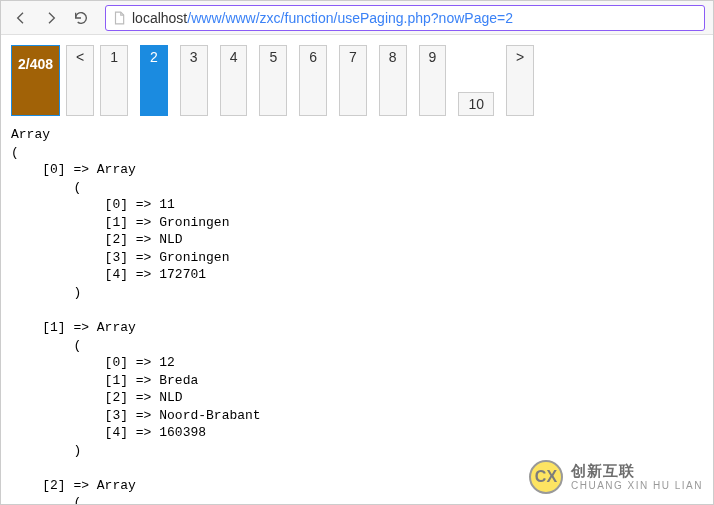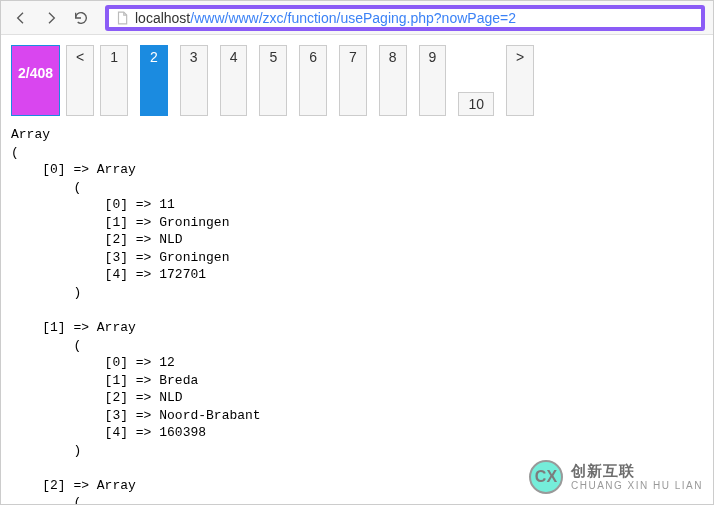--- a/index.html
+++ b/index.html
@@ -28,21 +28,21 @@
       align-items: center;
       justify-content: center;
       color: #666;
       margin-right: 6px;
     }
     .nav-icon svg { stroke: #5a5a5a; fill: none; stroke-width: 2; }
     .reload-icon svg { stroke: #5a5a5a; fill: none; stroke-width: 2; }
     .url-bar {
       flex: 1;
       height: 26px;
-      border: 4px solid #8b5cf6;
+      border: 1px solid #8b5cf6;
       border-radius: 3px;
       background: #fff;
       display: flex;
       align-items: center;
       padding: 0 6px;
       margin-left: 6px;
       font-size: 14px;
     }
     .page-icon {
       margin-right: 6px;
@@ -52,23 +52,23 @@
     .url-path { color: #3b82f6; }
     .content {
       padding: 10px 10px 10px 10px;
     }
     .pager {
       display: flex;
       gap: 6px;
       margin-bottom: 10px;
     }
     .pager-count {
-      background: #d946ef;
+      background: #a16207;
       color: #fff;
-      padding: 19px 6px;
+      padding: 10px 6px;
       font-size: 14px;
       font-weight: bold;
       border: 1px solid #1b8be0;
     }
     .pager-item {
       border: 1px solid #ccc;
       background: #f6f6f6;
       padding: 3px 9px;
       font-size: 14px;
       color: #333;
@@ -101,21 +101,21 @@
       width: 34px;
       height: 34px;
       border-radius: 50%;
       border: 2px solid #888;
       display: flex;
       align-items: center;
       justify-content: center;
       font-weight: bold;
       color: #666;
       font-size: 16px;
-      background: #5eead4;
+      background: #fde047;
     }
     .watermark-text {
       display: flex;
       flex-direction: column;
       line-height: 1.1;
     }
     .watermark-cn { font-size: 15px; color: #555; font-weight: bold; letter-spacing: 1px;}
     .watermark-en { font-size: 10px; color: #888; letter-spacing: 1.5px;}
   </style>
 </head>

